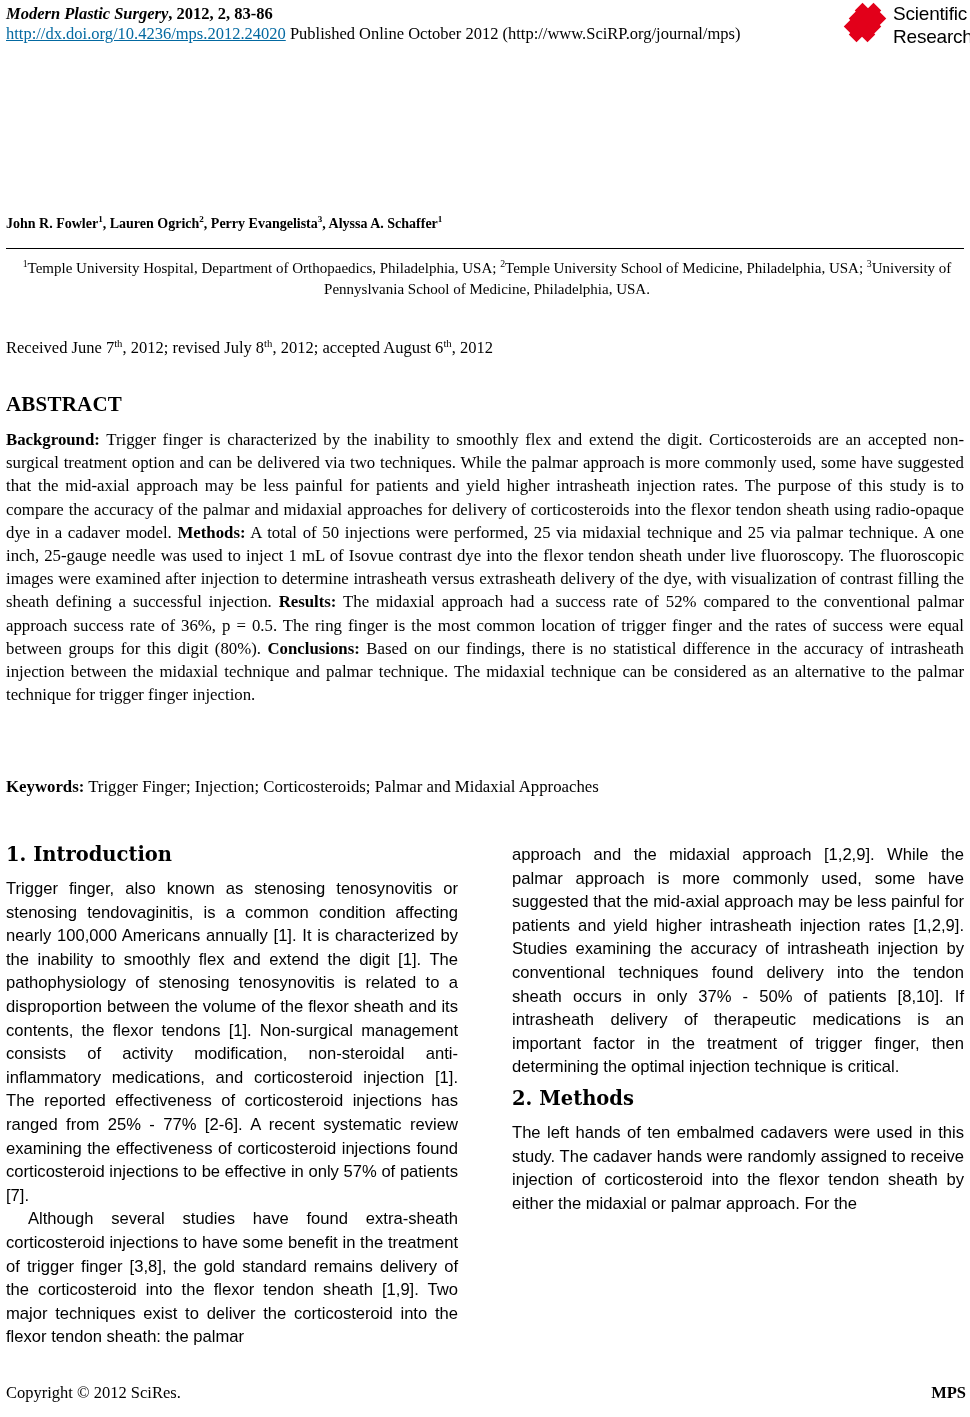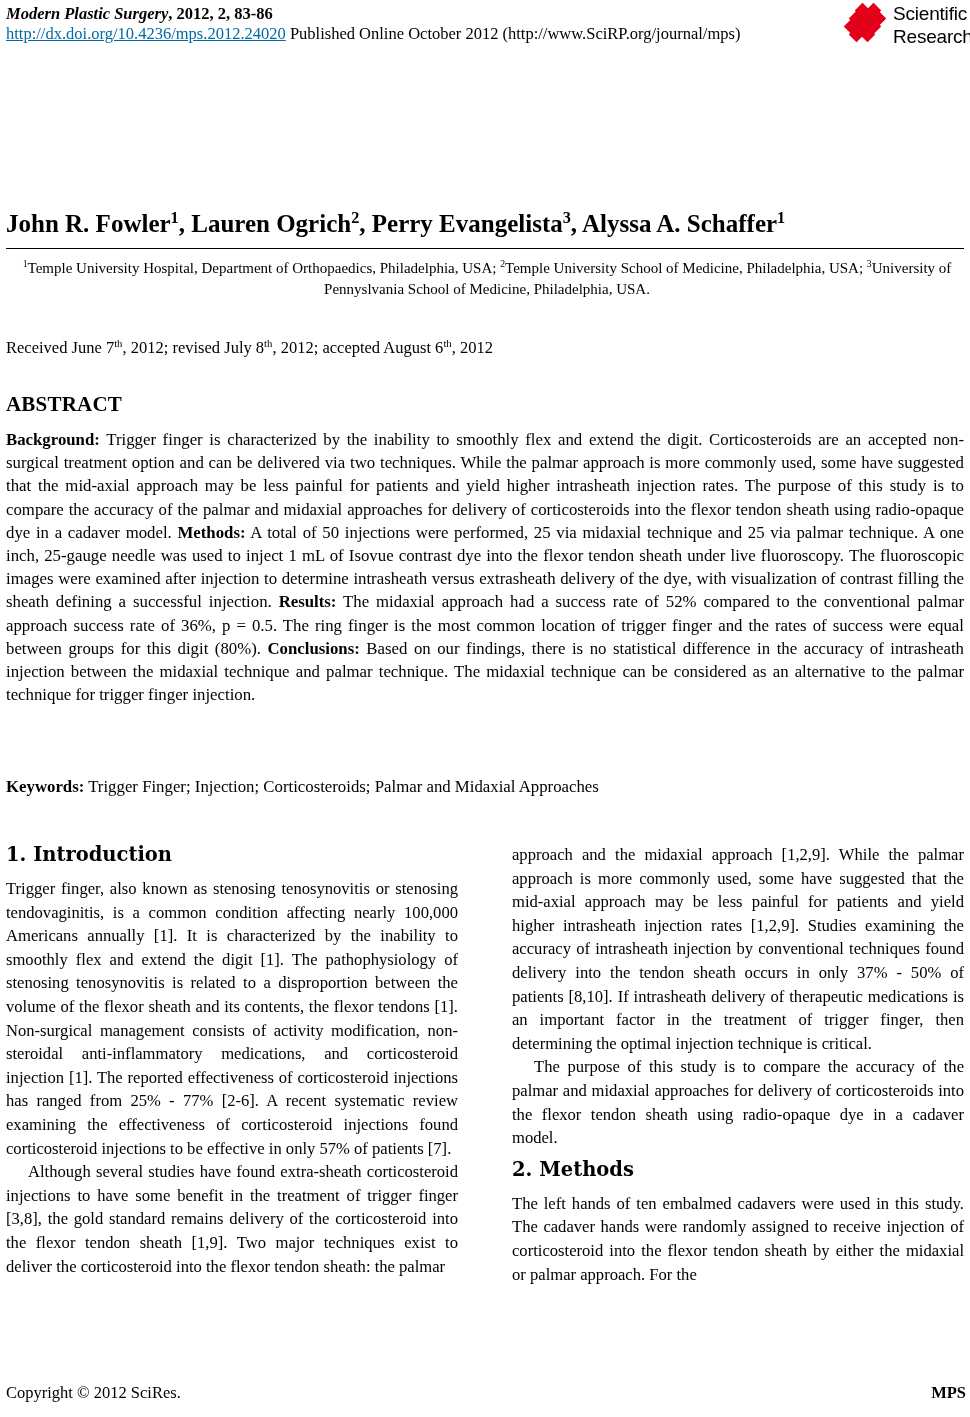--- a/index.html
+++ b/index.html
@@ -102,21 +102,21 @@
     font-family: "Liberation Serif", "DejaVu Serif", serif;
     letter-spacing: -0.1px;
   }
 
   
   .authors {
     position: absolute;
     left: 6px;
     top: 212px;
     width: 958px;
-    font-size: 25px;
+    font-size: 14px;
     line-height: 24px;
     font-weight: bold;
   }
   sup {
     font-size: 0.65em;
     vertical-align: super;
     line-height: 0;
   }
   .rule {
     position: absolute;
@@ -209,21 +209,21 @@
     font-family: "DejaVu Serif", "Liberation Serif", serif;
     margin: 0 0 10px 0;
   }
   .sec-head.spaced { margin-top: 8px; }
 
   .para {
     font-size: 16.6px;
     line-height: 23.6px;
     text-align: justify;
     text-justify: inter-word;
-    font-family: Liberation Serif, serif;
+    font-family: Liberation Sans, sans-serif;
     margin: 0;
   }
   .para.indent { text-indent: 22px; }
 
   
   .footer-left {
     position: absolute;
     left: 6px;
     bottom: 14px;
     font-size: 16.5px;
@@ -283,21 +283,20 @@
   <div class="keywords"><b>Keywords:</b> Trigger Finger; Injection; Corticosteroids; Palmar and Midaxial Approaches</div>
 
   <div class="columns">
     <div class="col col-left">
       <div class="sec-head">1. Introduction</div>
       <p class="para">Trigger finger, also known as stenosing tenosynovitis or stenosing tendovaginitis, is a common condition affecting nearly 100,000 Americans annually [1]. It is characterized by the inability to smoothly flex and extend the digit [1]. The pathophysiology of stenosing tenosynovitis is related to a disproportion between the volume of the flexor sheath and its contents, the flexor tendons [1]. Non-surgical management consists of activity modification, non-steroidal anti-inflammatory medications, and corticosteroid injection [1]. The reported effectiveness of corticosteroid injections has ranged from 25% - 77% [2-6]. A recent systematic review examining the effectiveness of corticosteroid injections found corticosteroid injections to be effective in only 57% of patients [7].</p>
       <p class="para indent">Although several studies have found extra-sheath corticosteroid injections to have some benefit in the treatment of trigger finger [3,8], the gold standard remains delivery of the corticosteroid into the flexor tendon sheath [1,9]. Two major techniques exist to deliver the corticosteroid into the flexor tendon sheath: the palmar</p>
     </div>
     <div class="col col-right">
       <p class="para">approach and the midaxial approach [1,2,9]. While the palmar approach is more commonly used, some have suggested that the mid-axial approach may be less painful for patients and yield higher intrasheath injection rates [1,2,9]. Studies examining the accuracy of intrasheath injection by conventional techniques found delivery into the tendon sheath occurs in only 37% - 50% of patients [8,10]. If intrasheath delivery of therapeutic medications is an important factor in the treatment of trigger finger, then determining the optimal injection technique is critical.</p>
-      <p class="para indent">The purpose of this study is to compare the accuracy of the palmar and midaxial approaches for delivery of corticosteroids into the flexor tendon sheath using radio-opaque dye in a cadaver model.</p>
       <div class="sec-head spaced">2. Methods</div>
       <p class="para">The left hands of ten embalmed cadavers were used in this study. The cadaver hands were randomly assigned to receive injection of corticosteroid into the flexor tendon sheath by either the midaxial or palmar approach. For the</p>
     </div>
   </div>
 
   <div class="footer-left">Copyright © 2012 SciRes.</div>
   <div class="footer-right">MPS</div>
 
 </div>
 

